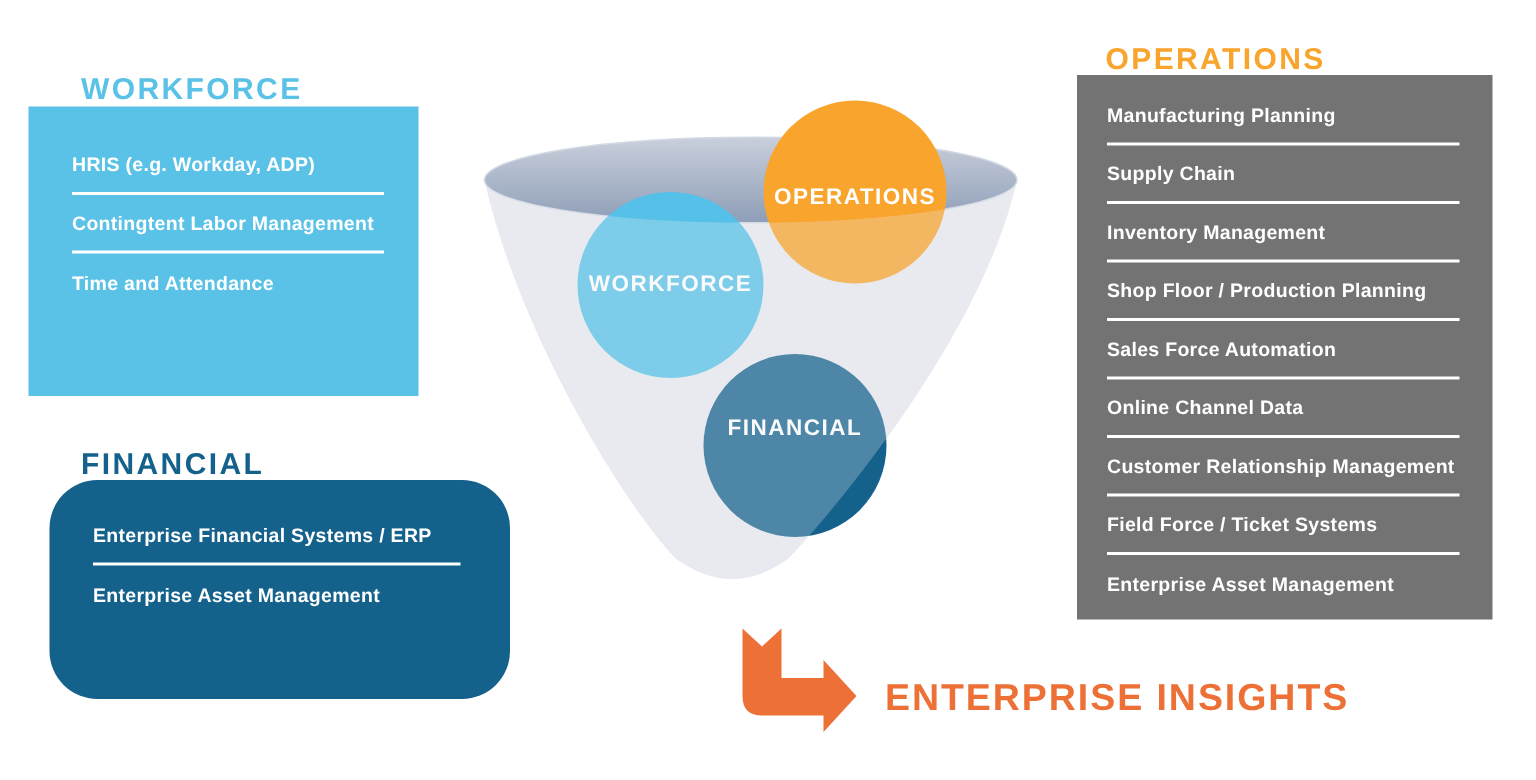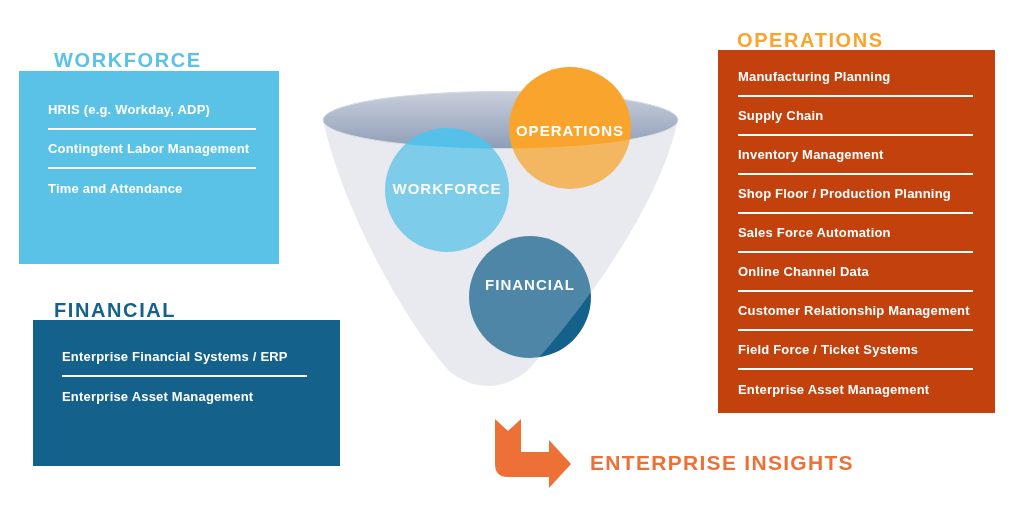--- a/index.html
+++ b/index.html
@@ -10,33 +10,33 @@
   .section-title{
     position:absolute;font-size:20px;font-weight:bold;letter-spacing:1.6px;white-space:nowrap;
   }
   .title-workforce{left:54px;top:49px;color:#5BC2E7;}
   .title-financial{left:54px;top:299px;color:#14618C;}
   .title-operations{left:737px;top:29px;color:#F9A42C;}
   .panel{
     position:absolute;box-sizing:border-box;color:#fff;
   }
   .panel-workforce{left:19px;top:71px;width:260px;height:193px;background:#5BC2E7;padding:20px 23px 0 29px;}
-  .panel-financial{left:33px;top:320px;width:307px;height:146px;background:#14618C;padding:18px 33px 0 29px;}
-  .panel-operations{left:718px;top:50px;width:277px;height:363px;background:#c2410c;padding:8px 22px 0 20px;}
+  .panel-financial{left:33px;top:320px;width:307px;height:146px;background:#14618C;padding:18px 33px 0 29px;border-radius:32px;}
+  .panel-operations{left:718px;top:50px;width:277px;height:363px;background:#737373;padding:8px 22px 0 20px;}
   .row{
     height:39px;display:flex;align-items:center;
     font-size:13px;font-weight:bold;letter-spacing:0.2px;white-space:nowrap;
     border-bottom:2px solid #FFFFFF;box-sizing:border-box;
   }
   .row:last-child{border-bottom:none;}
   .funnel-svg{position:absolute;left:310px;top:55px;width:395px;height:355px;}
   .arrow-svg{position:absolute;left:490px;top:415px;width:90px;height:75px;}
   .footer-label{
     position:absolute;left:590px;top:451px;color:#ED7036;
-    font-size:21px;font-weight:bold;letter-spacing:1.3px;white-space:nowrap;
+    font-size:25px;font-weight:bold;letter-spacing:1.3px;white-space:nowrap;
   }
   .circle-label{
     font-family:"Liberation Sans",sans-serif;font-weight:bold;font-size:15px;
     letter-spacing:1px;fill:#FFFFFF;text-anchor:middle;
   }
 </style>
 </head>
 <body>
 
 <div class="canvas">

